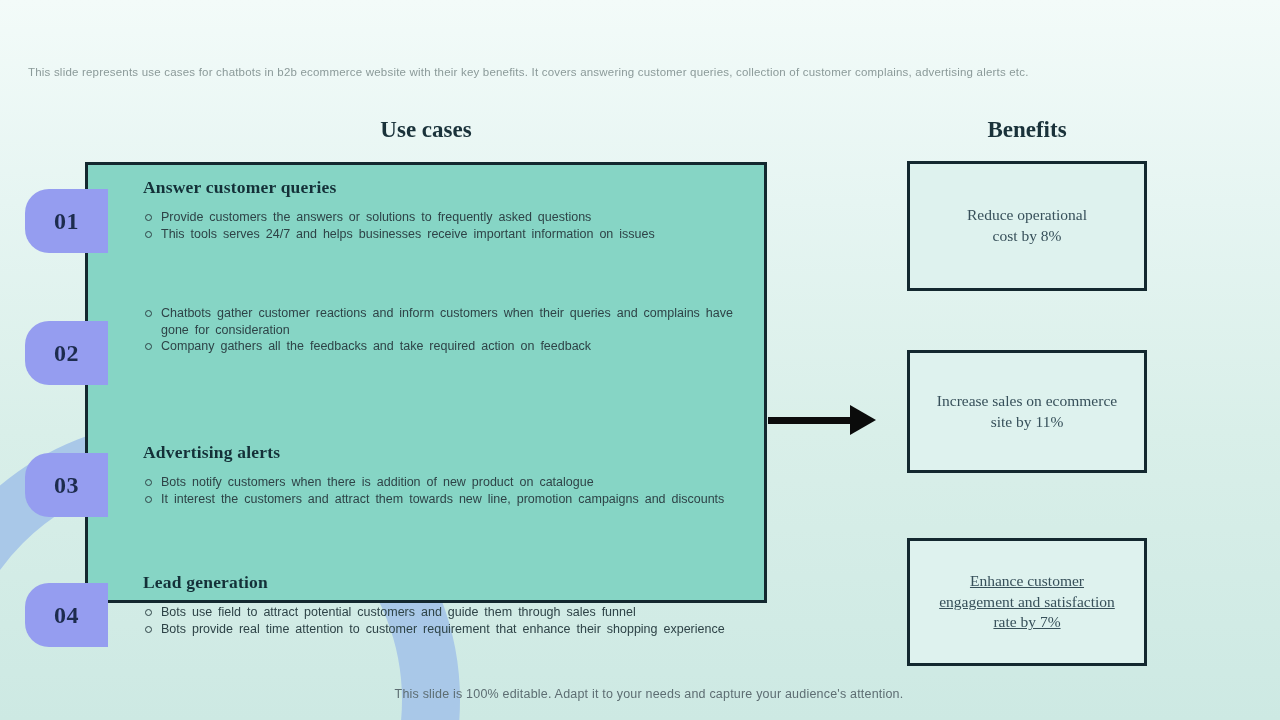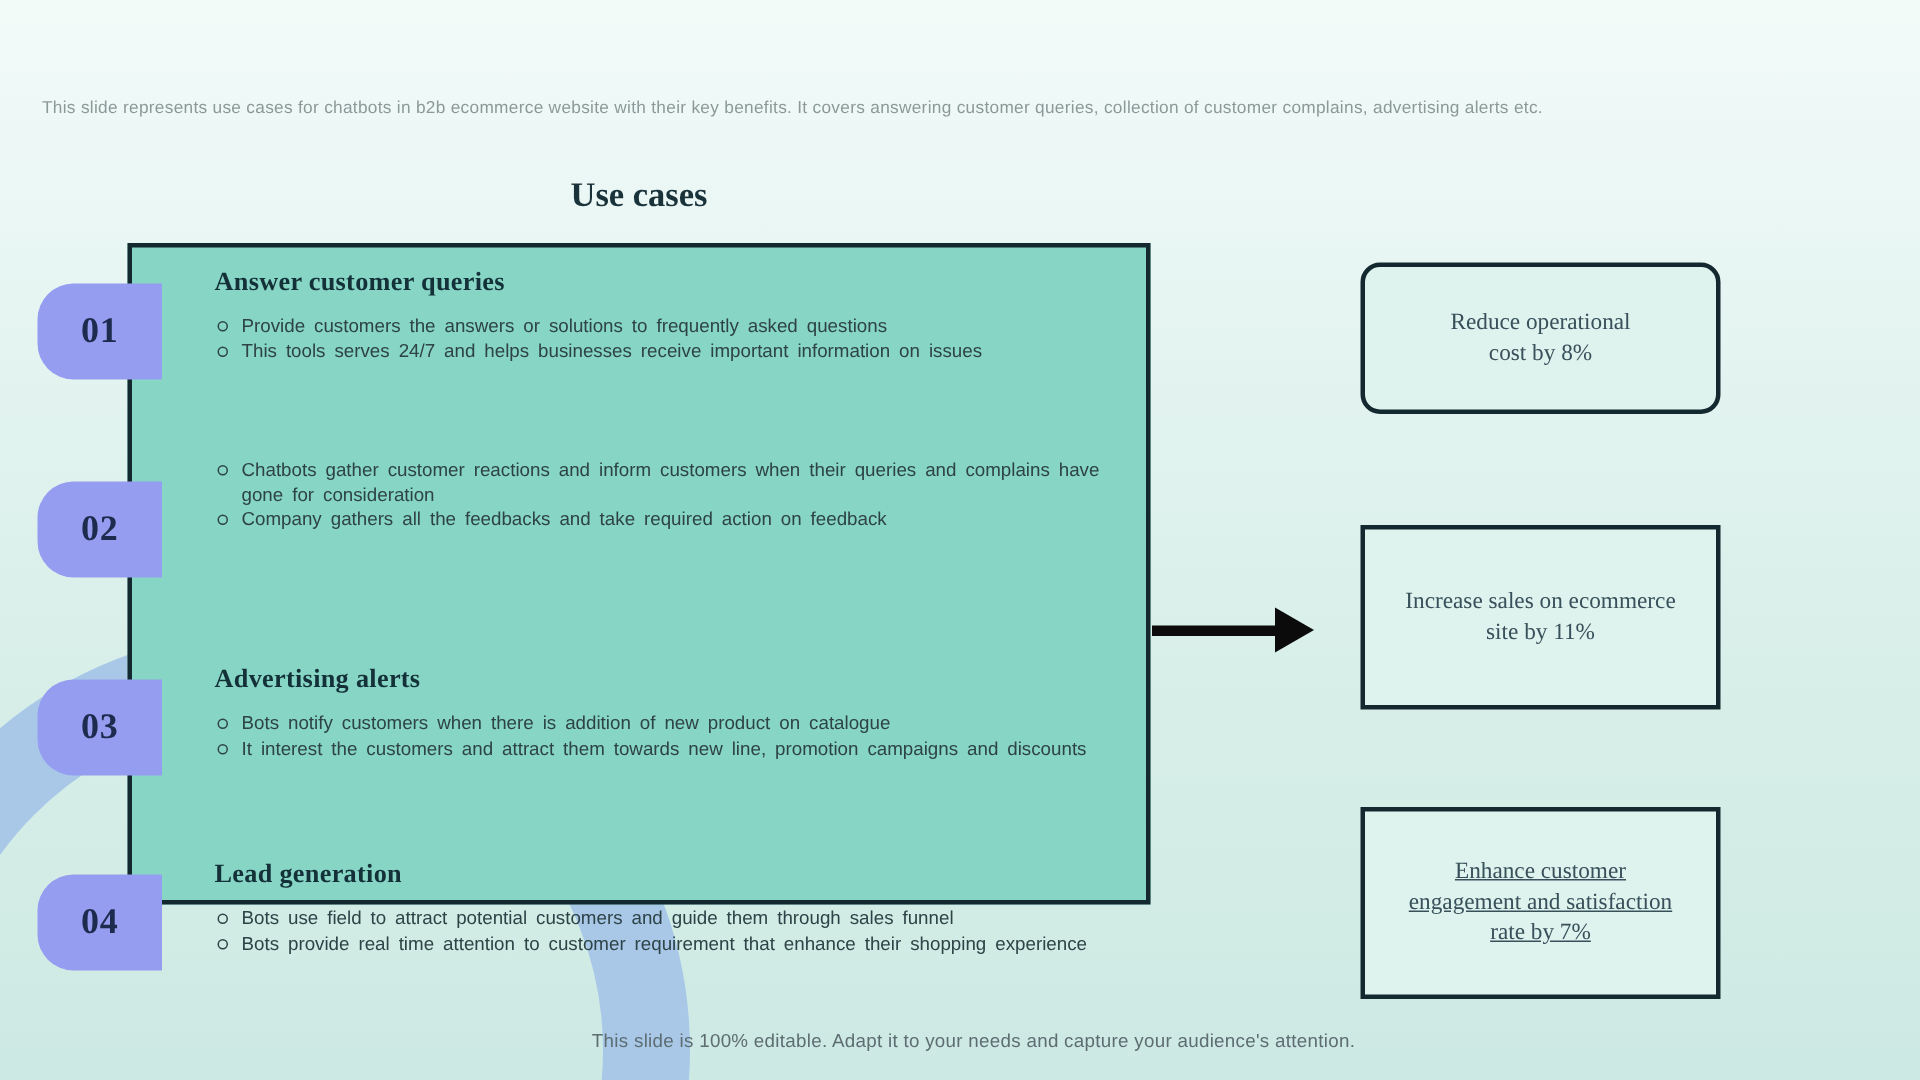--- a/index.html
+++ b/index.html
@@ -58,38 +58,39 @@
     position:absolute; left:850px; top:405px; width:0; height:0; z-index:1;
     border-left:26px solid #0b0b0b; border-top:15px solid transparent; border-bottom:15px solid transparent;
   }
   .benefit {
     position:absolute; left:907px; width:240px;
     background:#def2ee; border:3px solid #13282f;
     display:flex; align-items:center; justify-content:center; text-align:center;
     font-family:"Liberation Serif", serif; font-size:15.5px; color:#37505a;
     line-height:1.35; white-space:pre-line; padding:0 10px; z-index:1;
   }
-  .bf1 { top:175px; height:101px;border-radius:13px; }
+  .bf1 { top:161px; height:130px; }
   .bf2 { top:350px; height:123px; }
   .bf3 { top:538px; height:128px;text-decoration:underline; }
   .footer {
     position:absolute; left:0; top:687px; width:1280px; text-align:center;
     font-size:12.5px; color:#5d6d72; letter-spacing:0.2px; z-index:1;padding-left:18px;
   }
 </style>
 </head>
 <body>
 
 <div class="slide">
 
   <div class="ring"></div>
 
   <div class="subtitle">This slide represents use cases for chatbots in b2b ecommerce website with their key benefits. It covers answering customer queries, collection of customer complains, advertising alerts etc.</div>
 
   <div class="col-header usecases">Use cases</div>
+  <div class="col-header benefits">Benefits</div>
 
   <div class="usecase-panel">
     <div class="section" style="top:12px;">
       <div class="section-title">Answer customer queries</div>
       <div class="bullet">Provide customers the answers or solutions to frequently asked questions</div>
       <div class="bullet">This tools serves 24/7 and helps businesses receive important information on issues</div>
     </div>
     <div class="section" style="top:140px;">
       <div class="bullet">Chatbots gather customer reactions and inform customers when their queries and complains have gone for consideration</div>
       <div class="bullet">Company gathers all the feedbacks and take required action on feedback</div>

